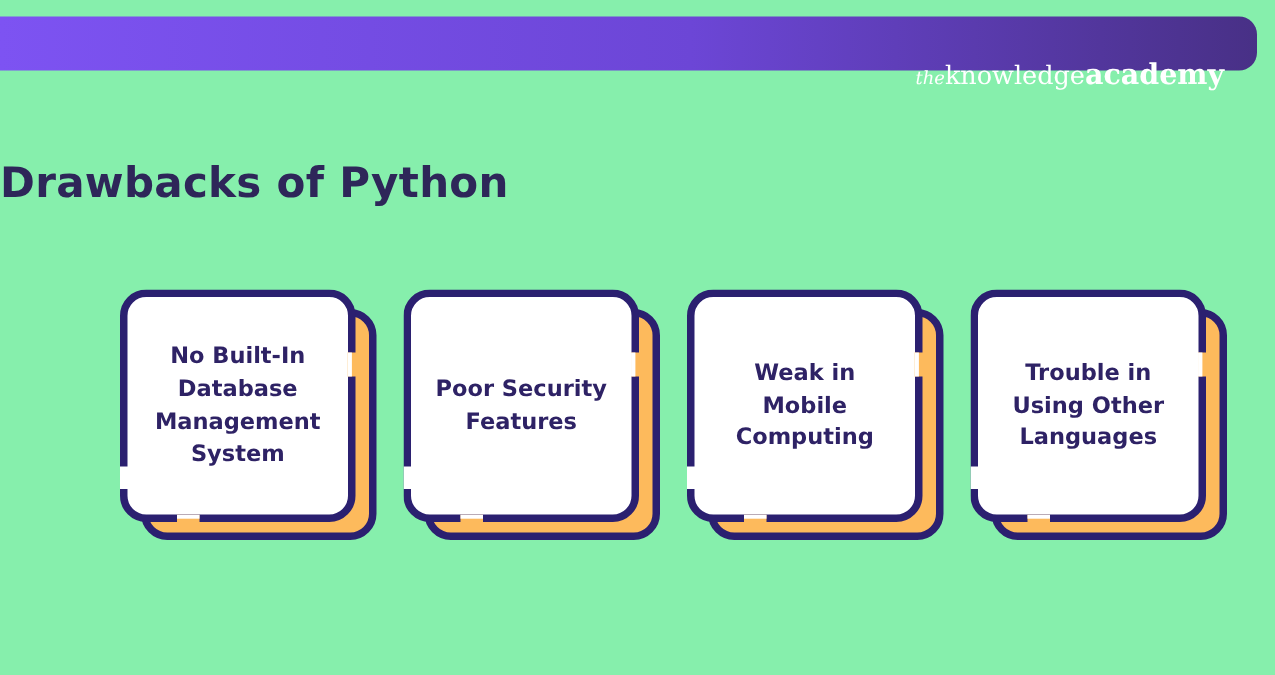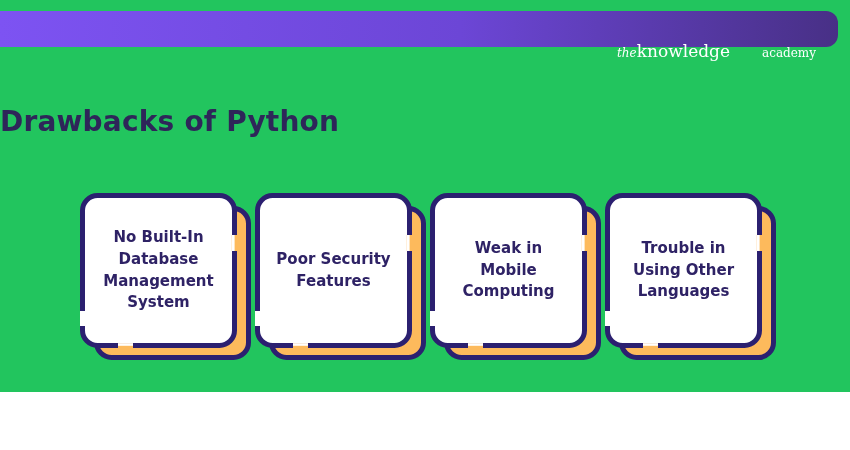--- a/index.html
+++ b/index.html
@@ -1,21 +1,21 @@
 <!DOCTYPE html>
 <html><head>
 <meta charset="utf-8">
 <style>
   * { margin: 0; padding: 0; box-sizing: border-box; }
   html, body { background: #ffffff; }
   .page {
     position: relative;
     width: 850px;
-    height: 392px;
-    background: #22c55e;
+    height: 450px;
+    background: #86efac;
     overflow: hidden;
     font-family: "DejaVu Sans", sans-serif;
   }
 
   
   .header-bar {
     position: absolute;
     left: 0;
     top: 11px;
     width: 838px;
@@ -30,41 +30,41 @@
   .logo {
     color: #ffffff;
     font-family: "DejaVu Serif", serif;
     white-space: nowrap;
     line-height: 1;
     display: flex;
     align-items: baseline;
   }
   .logo-the { font-style: italic; font-size: 12px; }
   .logo-knowledge { font-size: 17px; font-weight: 400; margin-top: 44px; }
-  .logo-academy { font-size: 12px; font-weight: 400; margin-left: 32px; }
+  .logo-academy { font-size: 19px; font-weight: 700; }
 
   
   .page-title {
     position: absolute;
     top: 105px;
     left: 0;
     width: 100%;
     font-size: 28px;
     font-weight: 700;
     color: #2E2659;
     letter-spacing: 0.2px;
   }
 
   
   .cards-row {
     position: absolute;
     left: 80px;
     top: 193px;
     display: flex;
-    gap: 3px;
+    gap: 17px;
   }
   .card {
     position: relative;
     width: 172px;
     height: 168px;
   }
   .card-svg {
     position: absolute;
     left: 0;
     top: 0;

